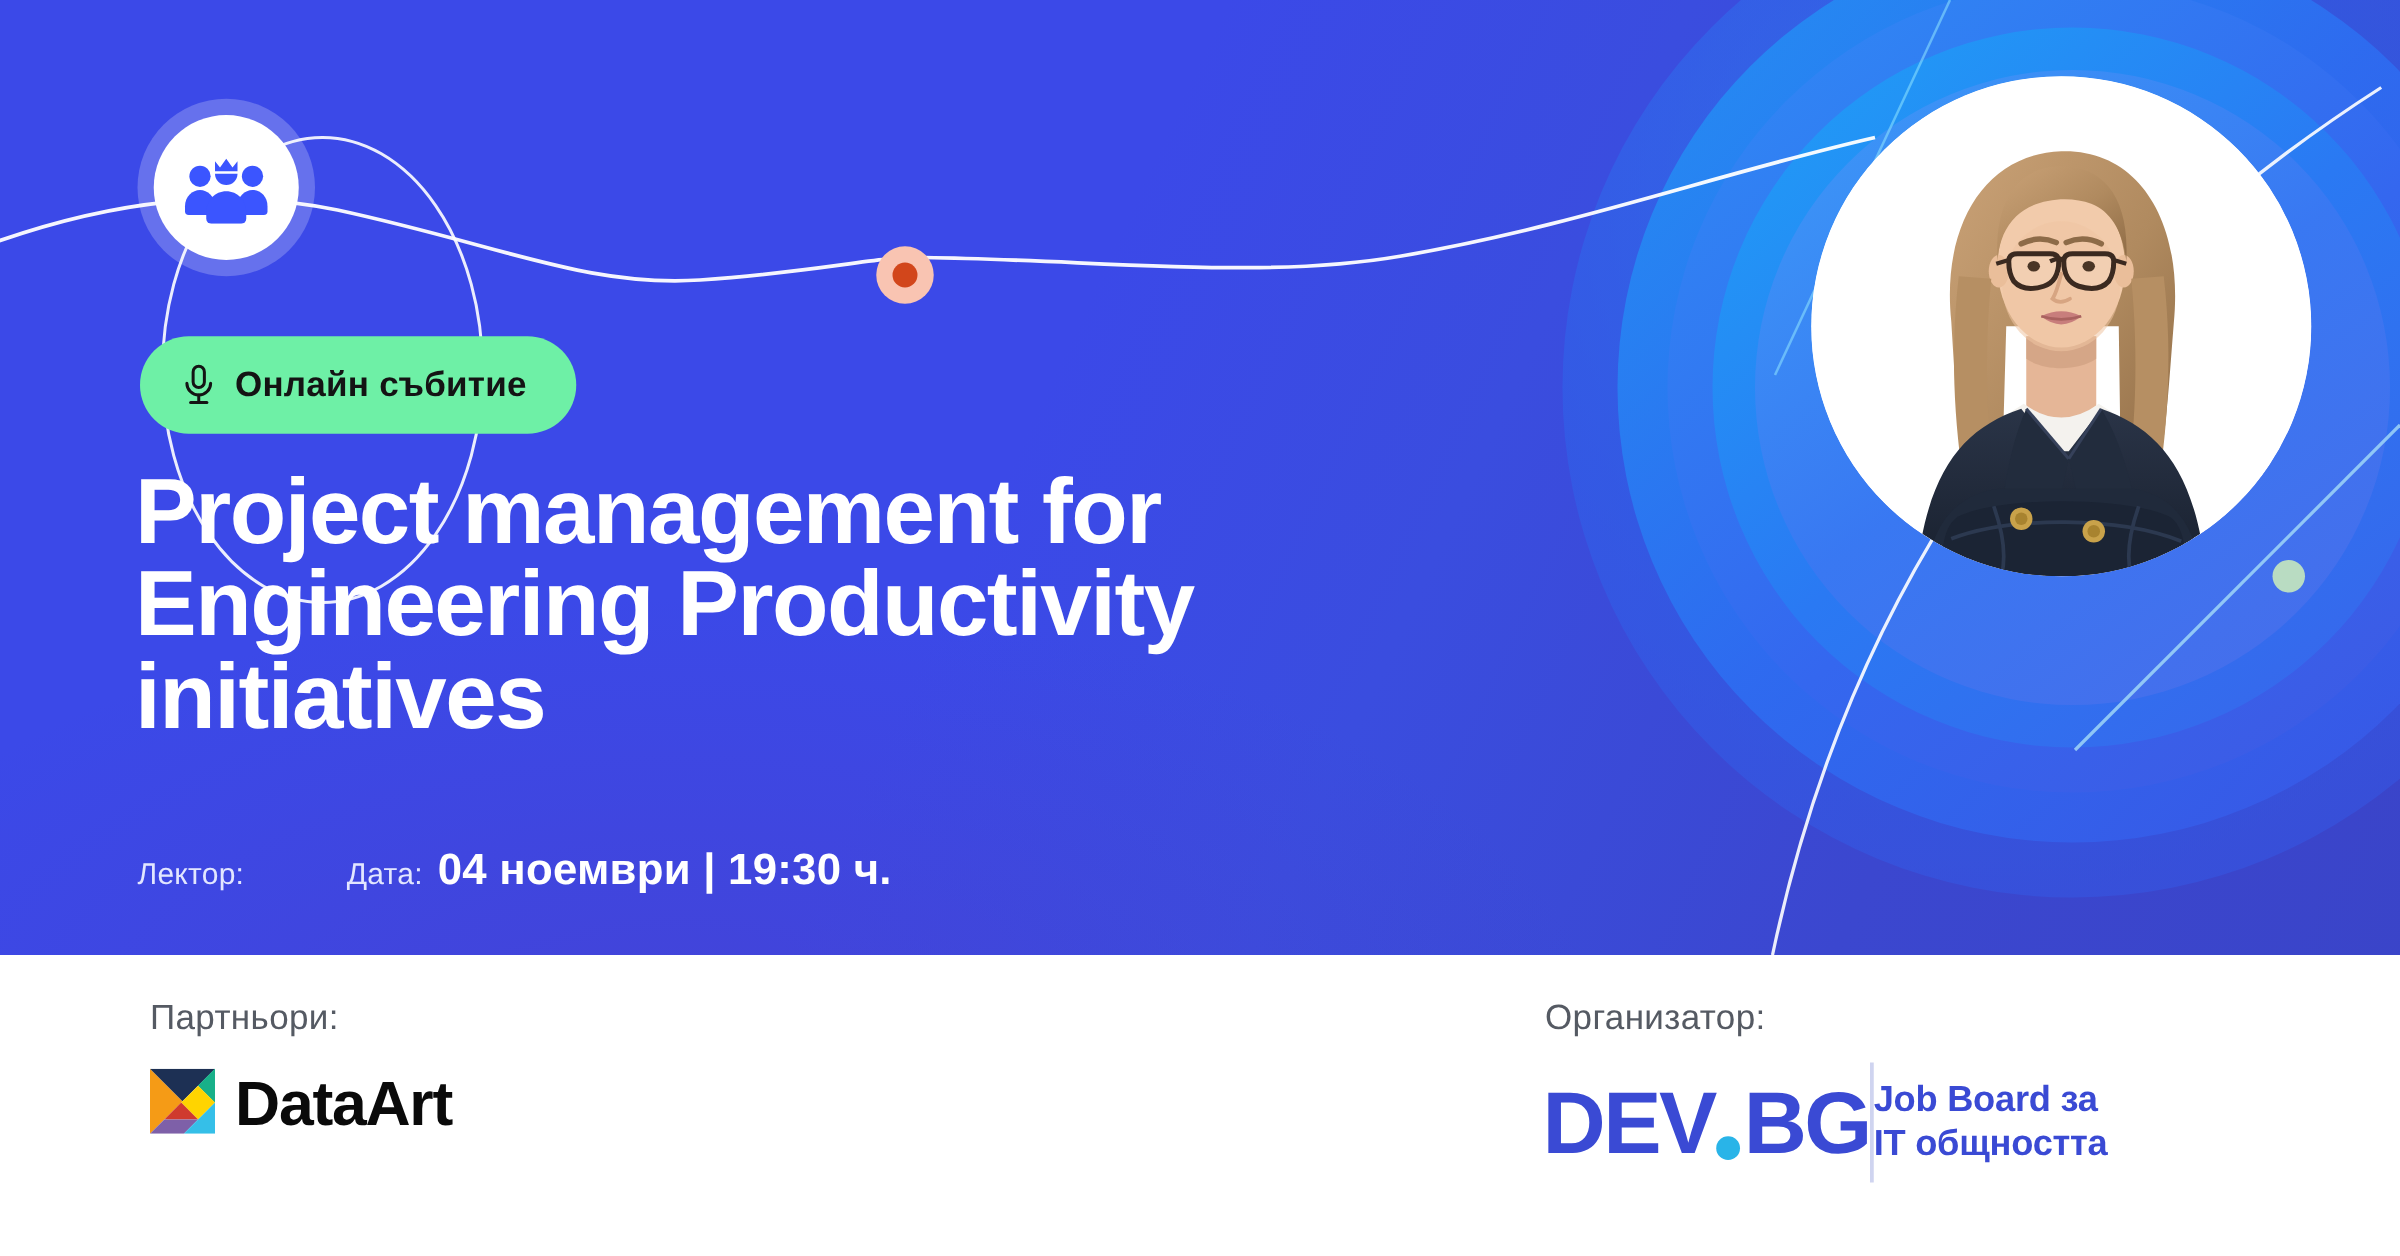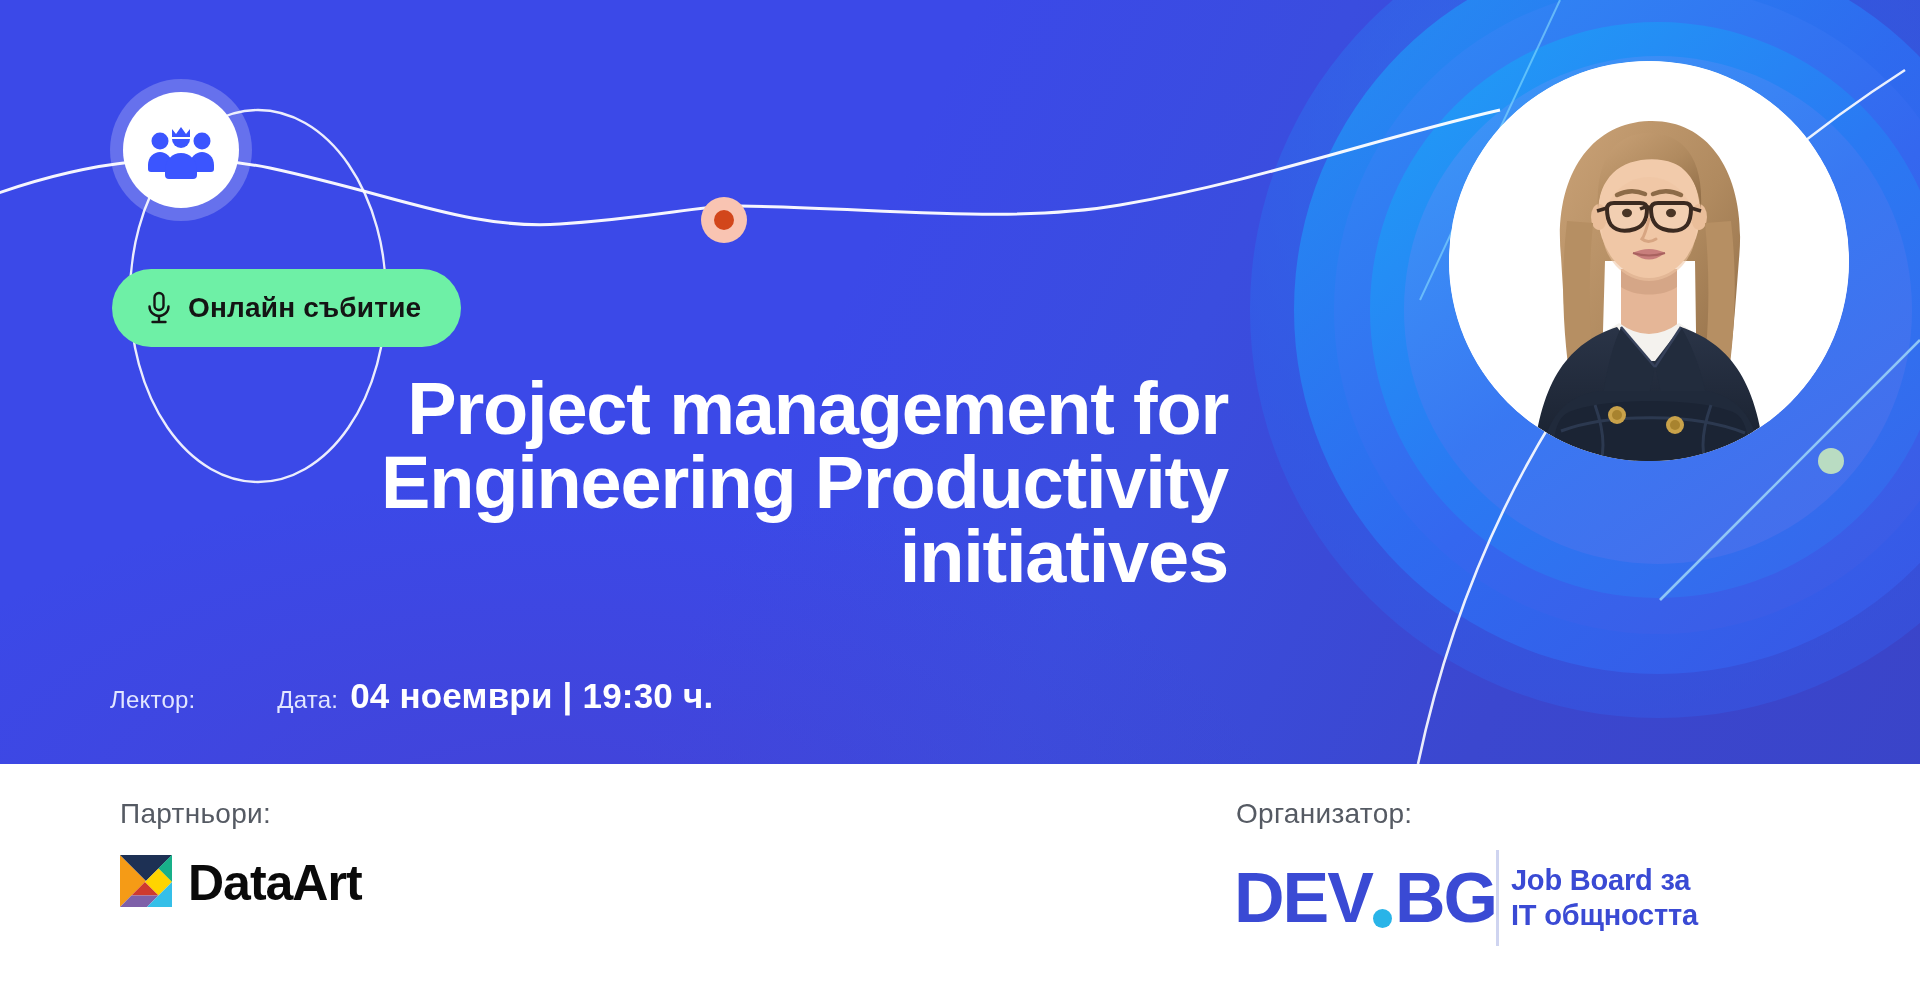--- a/index.html
+++ b/index.html
@@ -20,21 +20,20 @@
   }
 
   
   .hero {
     position: absolute;
     left: 0; top: 0;
     width: 1920px;
     height: 892px;
     overflow: hidden;
     background: linear-gradient(115deg, #3b49e8 0%, #3b49e8 42%, #3a4ddf 58%, #3b47cf 78%, #3a44c8 100%);
-    text-align: right;
   }
 
   
   .hero-wash {
     position: absolute;
     left: -200px; bottom: -340px;
     width: 1500px; height: 760px;
     background: radial-gradient(ellipse at center, rgba(74,62,200,0.55) 0%, rgba(74,62,200,0) 70%);
     pointer-events: none;
   }
@@ -259,21 +258,20 @@
     height: 96px;
     background: #cfd4f0;
   }
   .tagline {
     font-family: "Liberation Sans", sans-serif;
     font-size: 29px;
     font-weight: 700;
     color: #3a4ad4;
     line-height: 1.22;
     letter-spacing: -.2px;
-    margin-left: 12px;
   }
 </style>
 </head>
 <body>
 
 <div class="banner">
 
   <div class="hero">
 
     <div class="hero-wash"></div>

